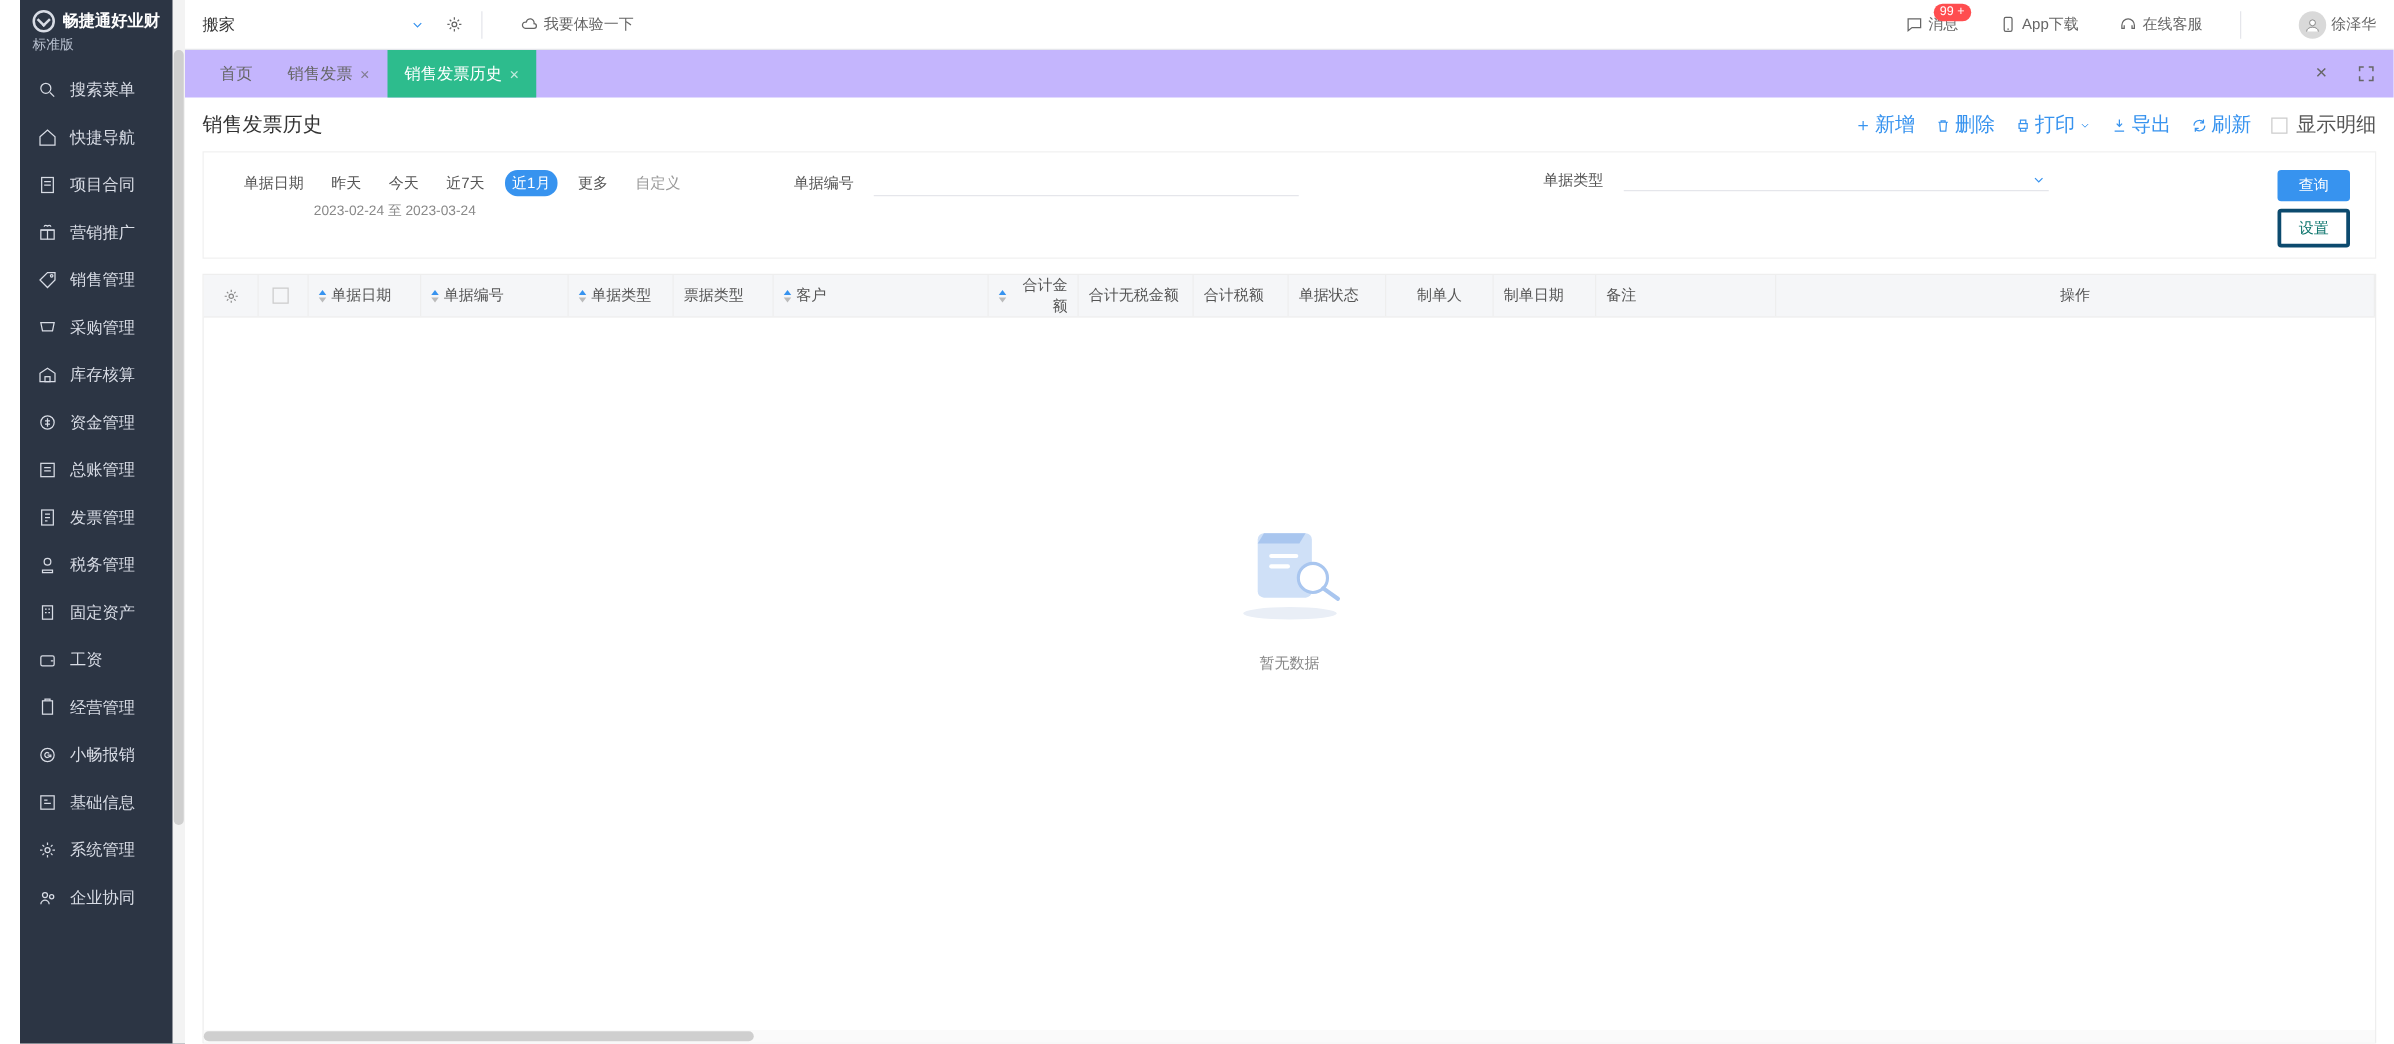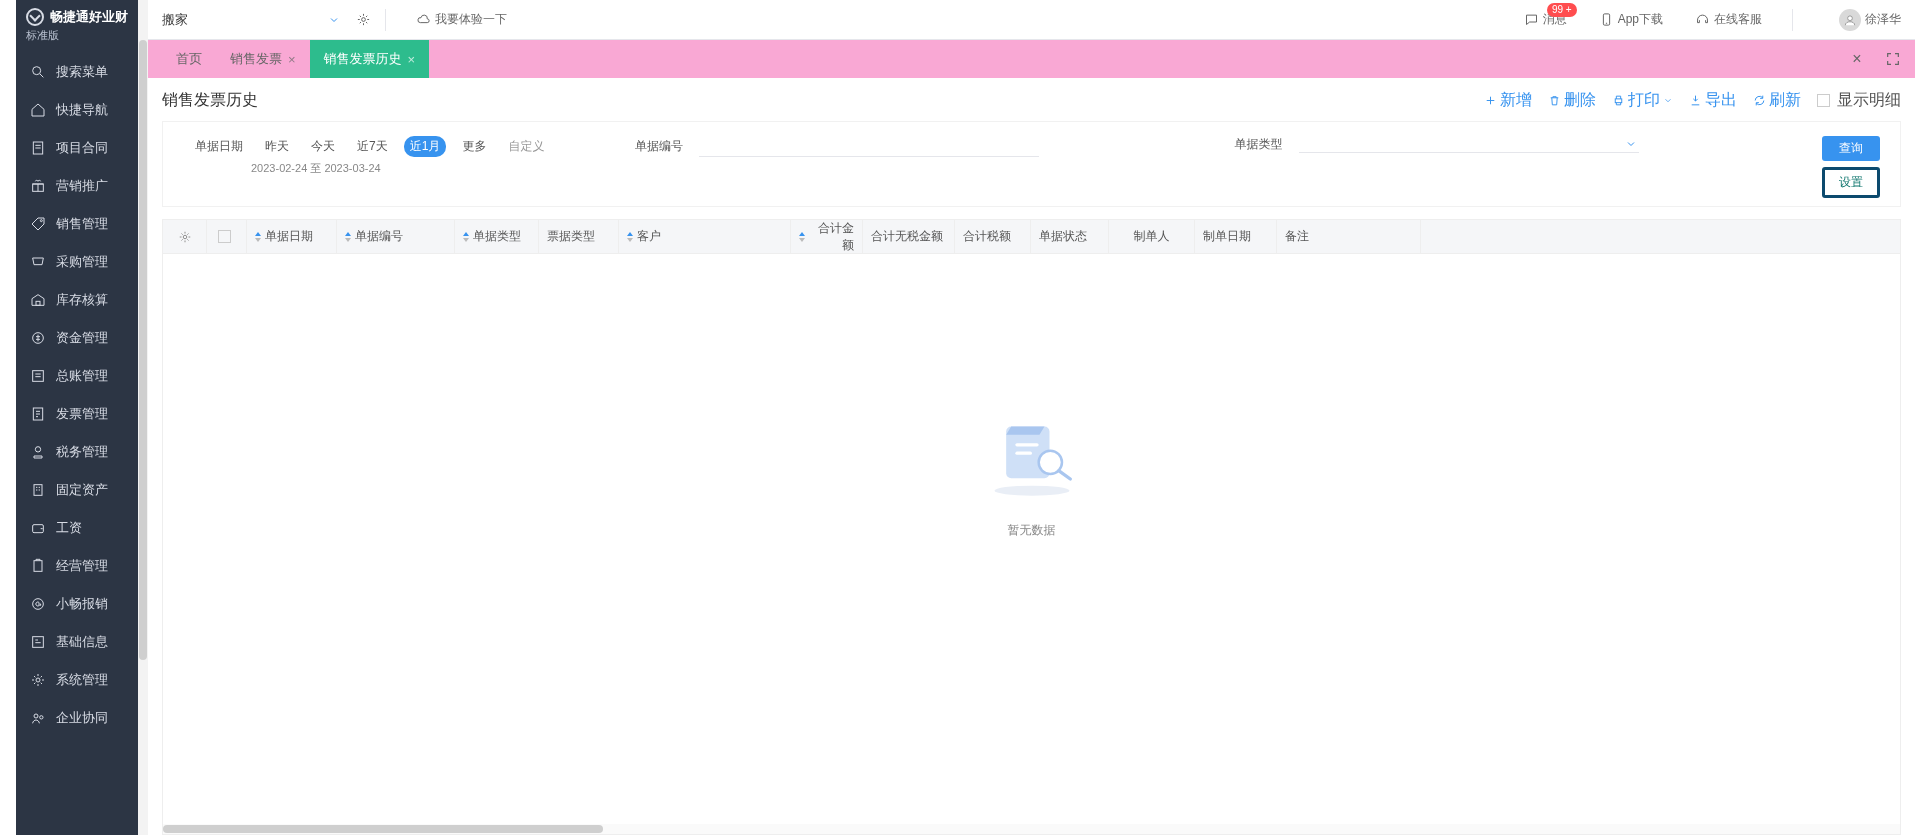--- a/index.html
+++ b/index.html
@@ -29,21 +29,21 @@
   .header-icon-btn { display: inline-flex; align-items: center; gap: 4px; margin-left: 16px; color: #666; font-size: 12px; cursor: pointer; }
   .header-icon-btn svg { width: 15px; height: 15px; stroke: #666; }
   .header-sep { width: 1px; height: 22px; background: #e5e6eb; margin: 0 14px; }
   .header-right { margin-left: auto; display: flex; align-items: center; gap: 16px; }
   .msg-wrap { position: relative; }
   .badge { position: absolute; top: -8px; right: -10px; background: #ff4d4f; color: #fff; border-radius: 8px; padding: 1px 5px; font-size: 10px; line-height: 12px; }
   .avatar { width: 22px; height: 22px; border-radius: 50%; background: #d9d9d9; display: inline-flex; align-items: center; justify-content: center; }
   .avatar svg { width: 14px; height: 14px; fill: #fff; }
 
   
-  .tab-bar { height: 38px; background: #f9a8d4; display: flex; padding: 0 0 0 14px; position: relative; }
+  .tab-bar { height: 38px; background: #c4b5fd; display: flex; padding: 0 0 0 14px; position: relative; }
   .tab { padding: 0 14px; height: 38px; display: flex; align-items: center; gap: 6px; font-size: 13px; color: #666; cursor: pointer; }
   .tab.active { background: #2dbc8d; color: #fff; }
   .tab .close-x { font-size: 13px; opacity: .7; cursor: pointer; }
   .tab-tools { margin-left: auto; display: flex; align-items: center; gap: 8px; padding-right: 8px; }
   .tab-tools .tool { width: 28px; height: 28px; display: flex; align-items: center; justify-content: center; color: #666; cursor: pointer; font-size: 16px; }
 
   
   .content { flex: 1; overflow: auto; padding: 12px 14px 0; display: flex; flex-direction: column; }
   .page-header-row { display: flex; align-items: center; justify-content: space-between; padding-bottom: 10px; }
   .page-title { font-size: 16px; font-weight: 500; }
@@ -502,20 +502,23 @@
             </div>
           <div class="th c-maker">
               <span>制单人</span>
             </div>
           <div class="th c-mdate">
               <span>制单日期</span>
             </div>
           <div class="th c-note">
               <span>备注</span>
             </div>
+          <div class="th c-op">
+              <span>操作</span>
+            </div>
         </div>
         <div class="tbody">
           <div class="empty-ill">
             <svg viewBox="0 0 120 100">
               <ellipse cx="60" cy="92" rx="45" ry="6" fill="#e9eef6"></ellipse>
               <path d="M35 15 h40 a6 6 0 0 1 6 6 v50 a6 6 0 0 1 -6 6 h-40 a6 6 0 0 1 -6 -6 v-50 a6 6 0 0 1 6 -6 z" fill="#cfe0f7"></path>
               <path d="M35 15 h40 l-6 10 h-40 z" fill="#a9c6ef"></path>
               <rect x="40" y="35" width="28" height="4" rx="2" fill="#fff"></rect>
               <rect x="40" y="45" width="20" height="4" rx="2" fill="#fff"></rect>
               <circle cx="82" cy="58" r="14" fill="#fff" stroke="#a9c6ef" stroke-width="3"></circle>

